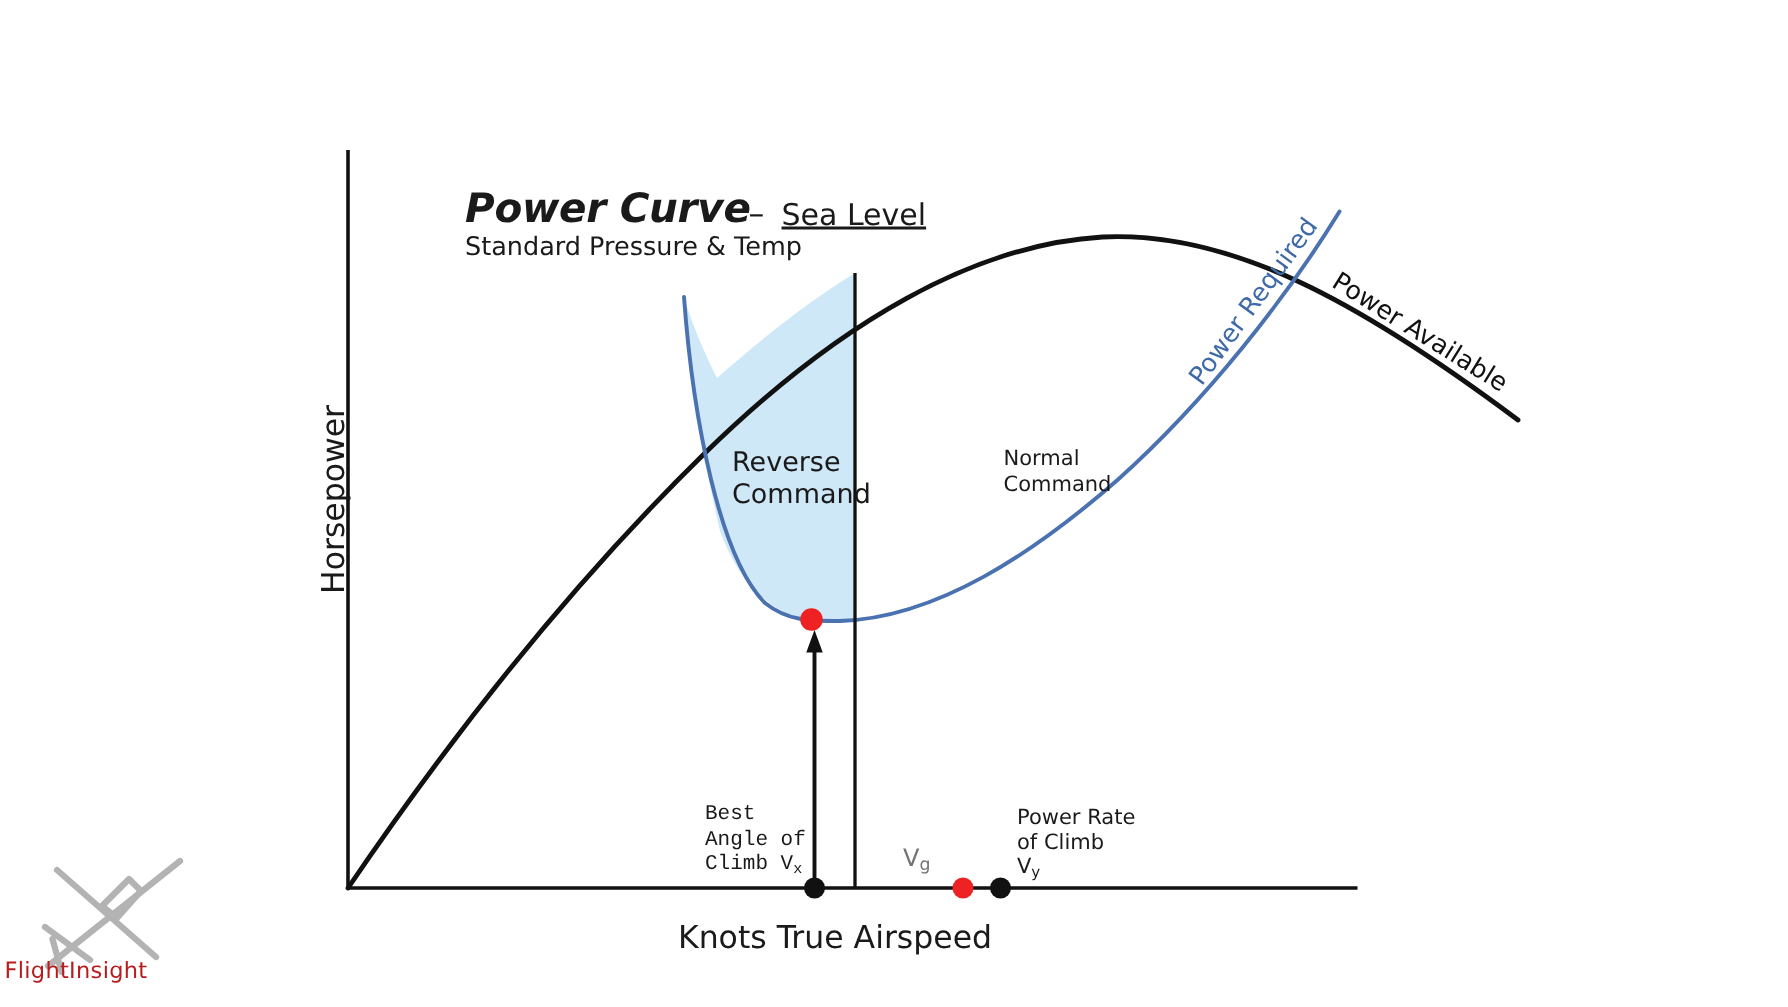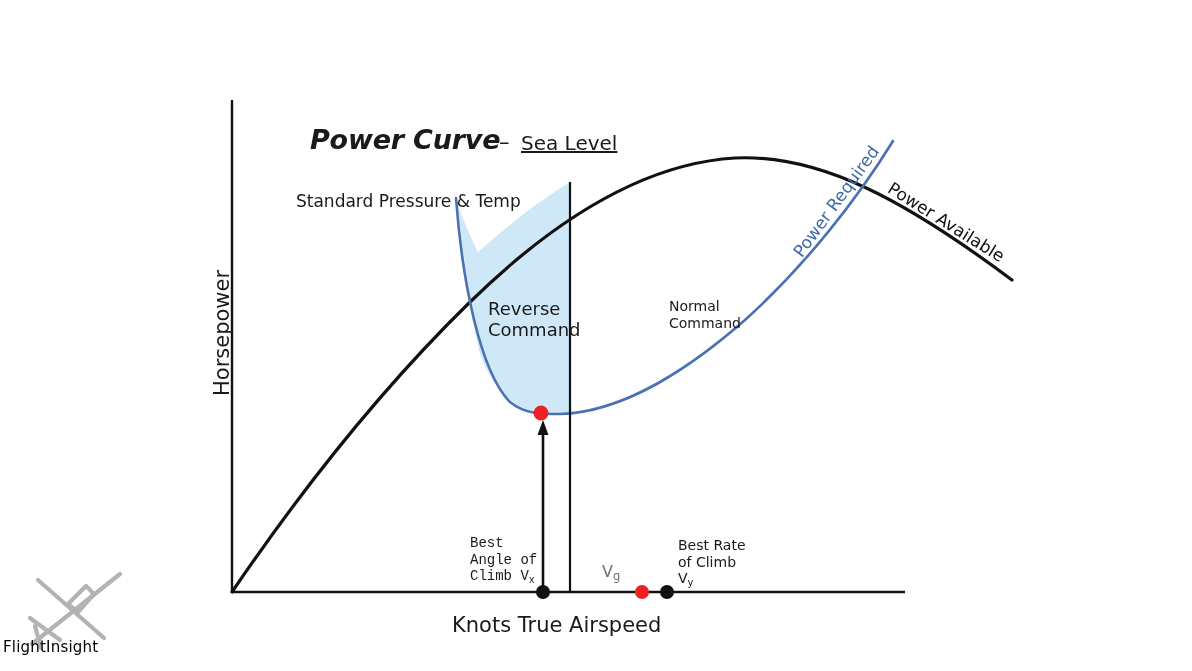--- a/index.html
+++ b/index.html
@@ -42,24 +42,23 @@
     font-size: 21px;
     font-weight: normal;
   }
   #title-sub1 {
     left: 521px;
     top: 132px;
     font-size: 20px;
     text-decoration: underline;
   }
   #title-sub2 {
-    left: 296px;
+    left: 310px;
     top: 155px;
     font-size: 17px;
-    margin-top: 36px;
   }
   
   #y-axis-title {
     left: 0;
     top: 0;
     font-size: 21px;
     transform-origin: 0 0;
     transform: translate(210px, 396px) rotate(-90deg);
   }
   #x-axis-title {
@@ -125,21 +124,21 @@
     left: 8px;
     top: 560px;
     width: 132px;
     height: 104px;
   }
   #watermark-text {
     position: absolute;
     left: 3px;
     top: 639px;
     font-size: 15px;
-    color: #000000;
+    color: #b91c1c;
     letter-spacing: 0.2px;
   }
 </style>
 </head>
 <body>
 
 <svg id="figure" viewBox="0 0 1192 671">
 
   <path id="region-reverse-command" d="M 456 198
            C 460 240, 465 290, 480 354
@@ -187,21 +186,21 @@
 Command</div>
 <div class="txt" id="label-normal">Normal
 Command</div>
 
 <div class="txt" id="label-power-required">Power Required</div>
 <div class="txt" id="label-power-available">Power Available</div>
 
 <div class="txt" id="label-vx"><span>Best
 Angle of
 Climb V</span><span class="sub">x</span></div>
-<div class="txt" id="label-vy"><span>Best Rate
+<div class="txt" id="label-vy"><span>Power Rate
 of Climb
 V</span><span class="sub">y</span></div>
 <div class="txt" id="label-vg"><span>V</span><span class="sub">g</span></div>
 
 <svg id="watermark" viewBox="0 0 132 104">
   <g fill="none" stroke="#b3b3b3" stroke-width="4.2" stroke-linecap="round" stroke-linejoin="round">
     <path d="M 24 84 L 112 14"></path>
     <path d="M 30 20 L 96 78"></path>
     <path d="M 22 58 L 52 80"></path>
     <path d="M 27 66 L 33 88"></path>

